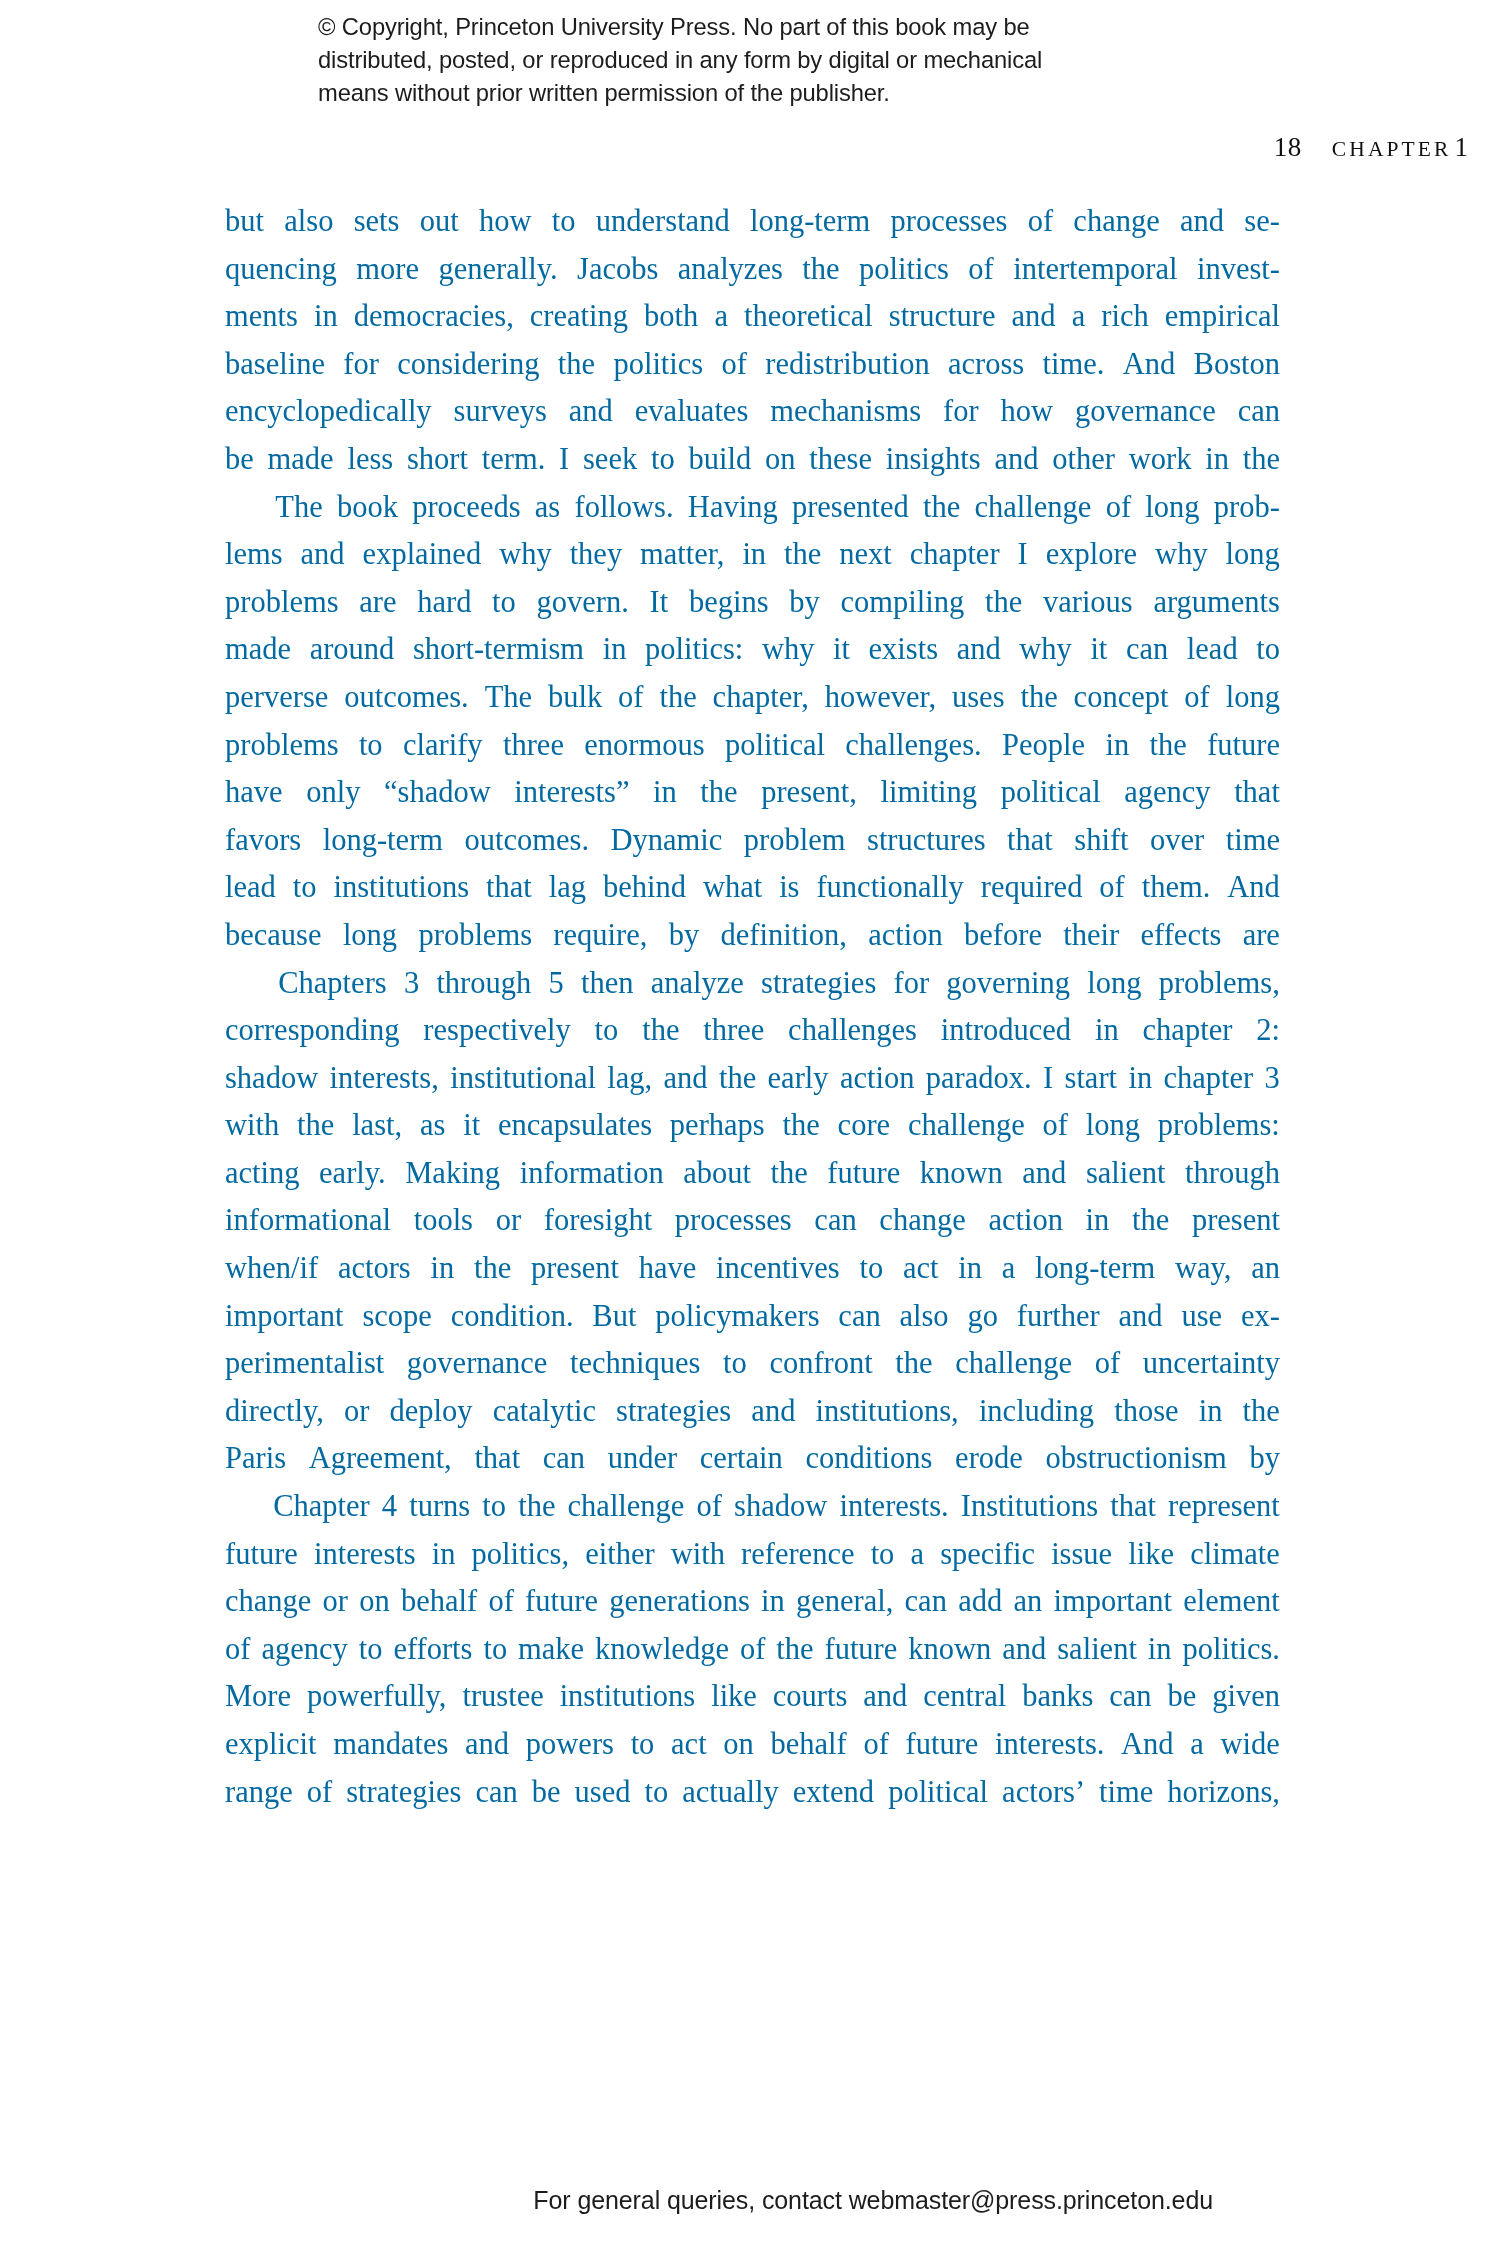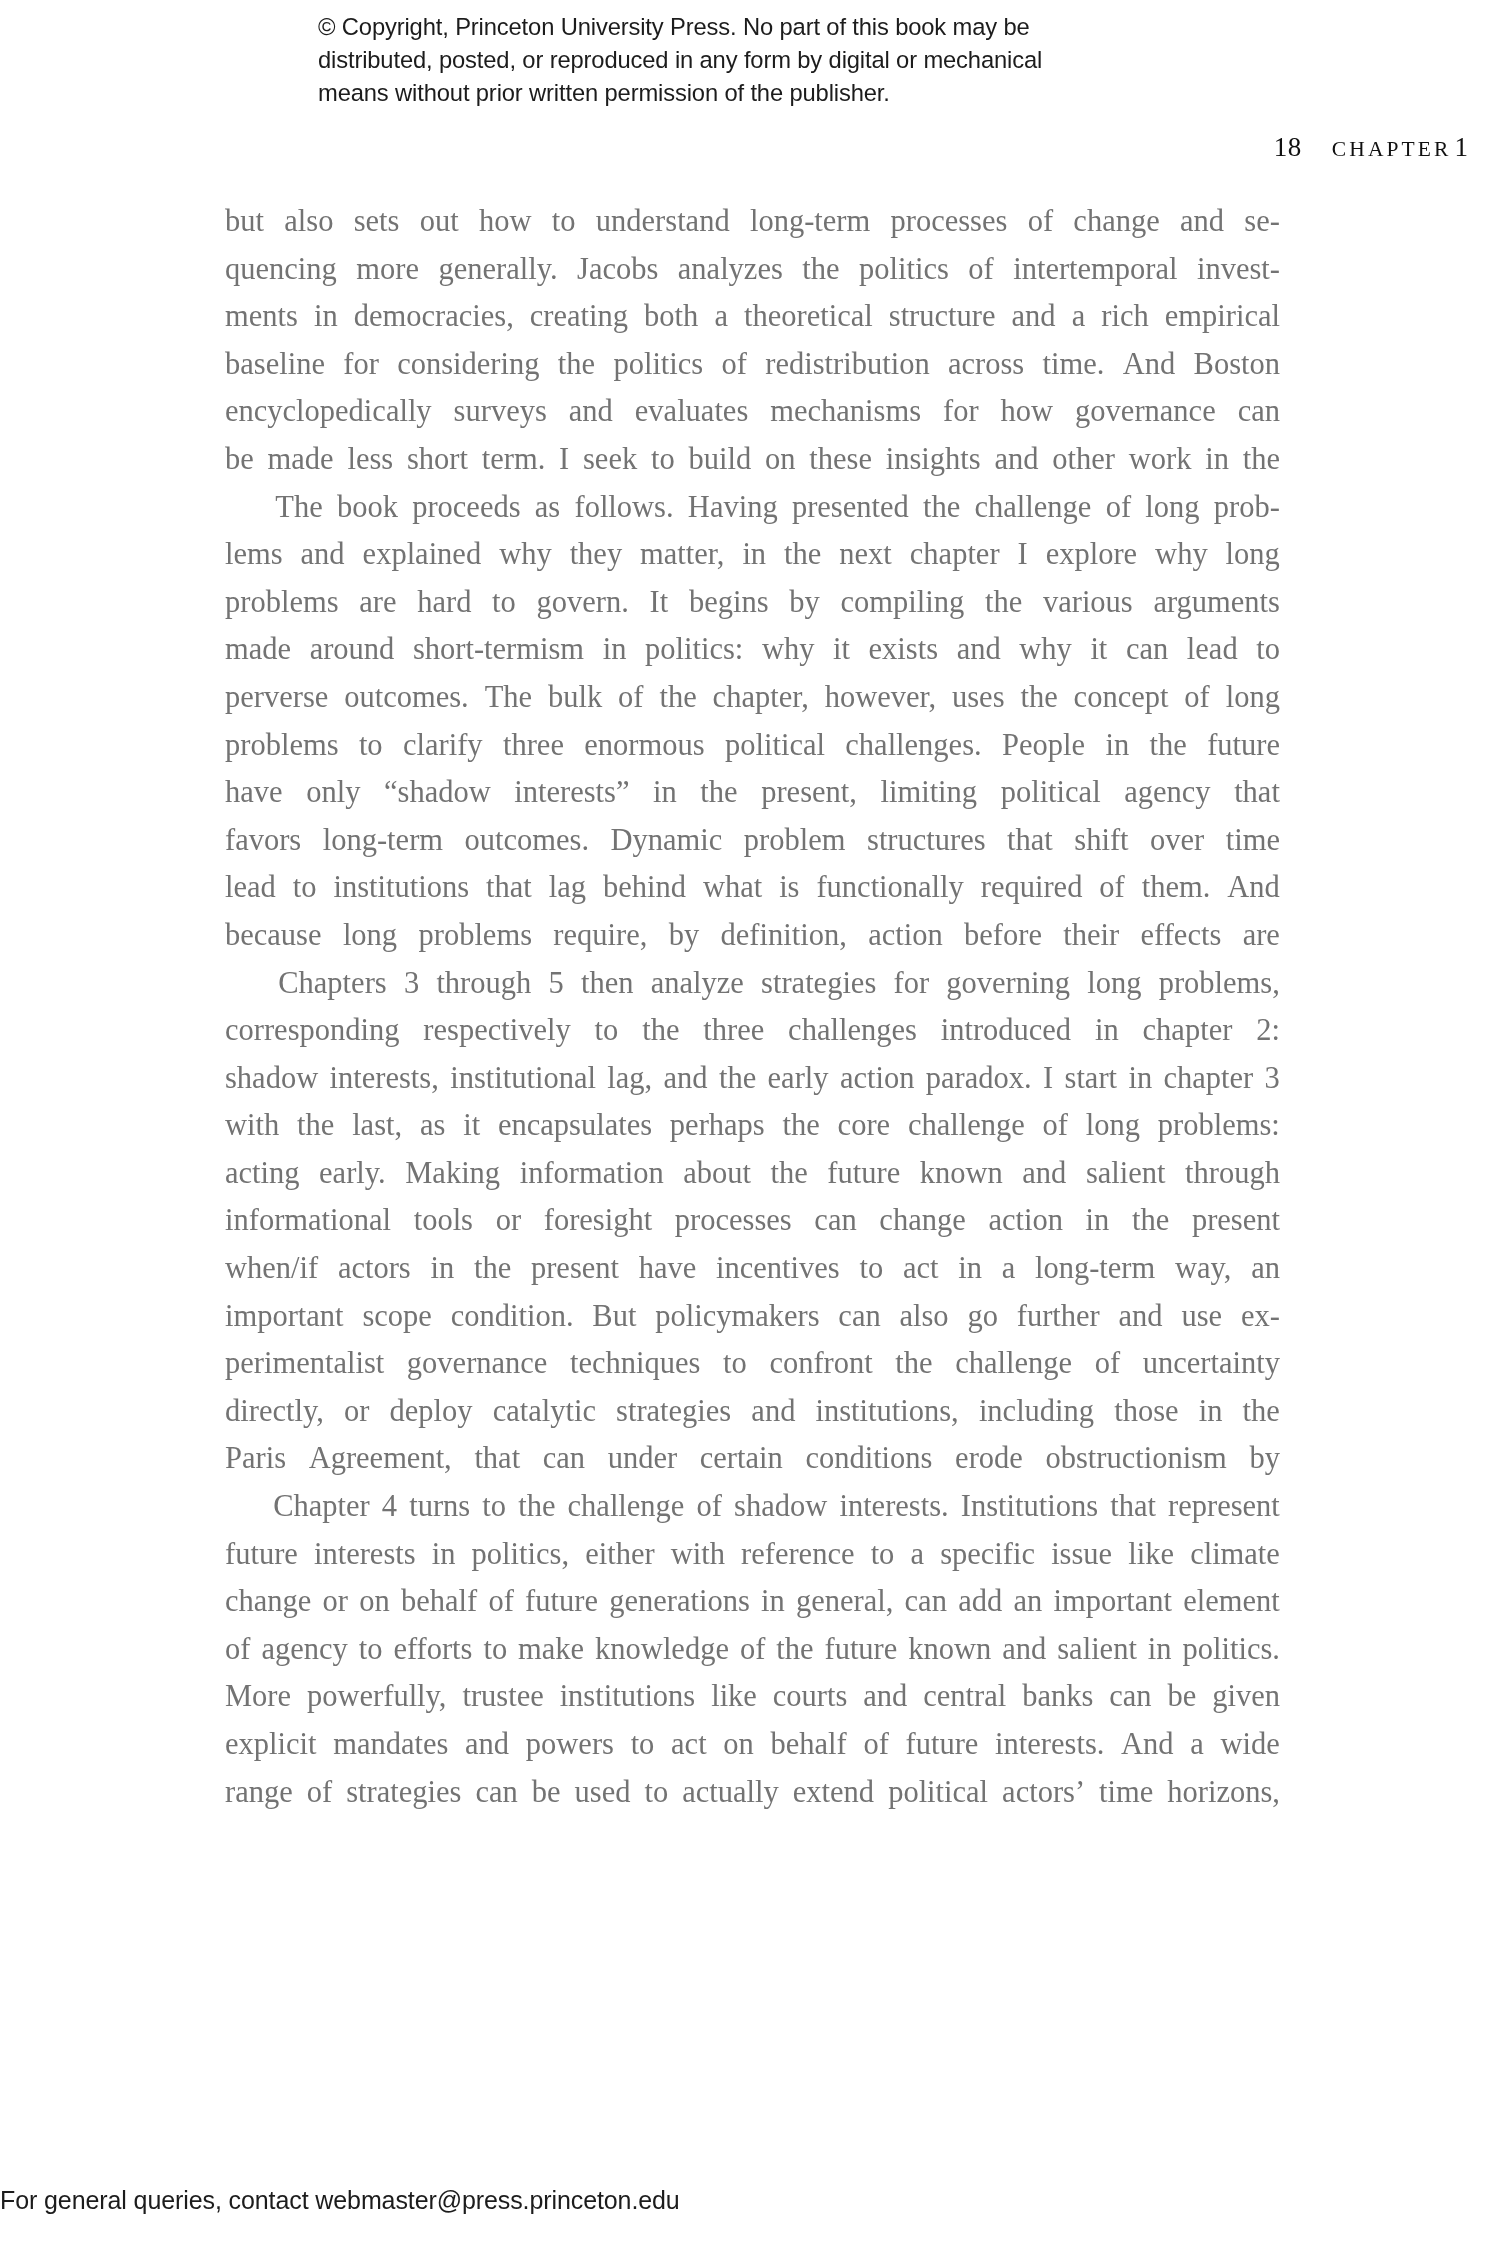--- a/index.html
+++ b/index.html
@@ -64,21 +64,21 @@
     letter-spacing: 0;
     margin-left: 3px;
   }
 
   
   .body-column {
     position: absolute;
     left: 225px;
     top: 198px;
     width: 1055px;
-    color: #737373;
+    color: #0369a1;
     font-size: 30.5px;
     line-height: 47.6px;
     text-align: justify;
     text-justify: inter-word;
     font-family: "Liberation Serif", "DejaVu Serif", serif;
   }
   .body-column p {
     margin: 0;
     text-indent: 0;
     
@@ -110,21 +110,21 @@
     line-height: 0;
     margin-left: 1px;
   }
 
   
   .footer-note {
     position: absolute;
     left: 0;
     top: 2186px;
     width: 1213px;
-    text-align: left;
+    text-align: right;
     font-family: "Liberation Sans", "DejaVu Sans", sans-serif;
     font-size: 25px;
     color: #1c1c1c;
     letter-spacing: -0.1px;
     white-space: nowrap;
   }
 </style>
 </head>
 <body>
 

